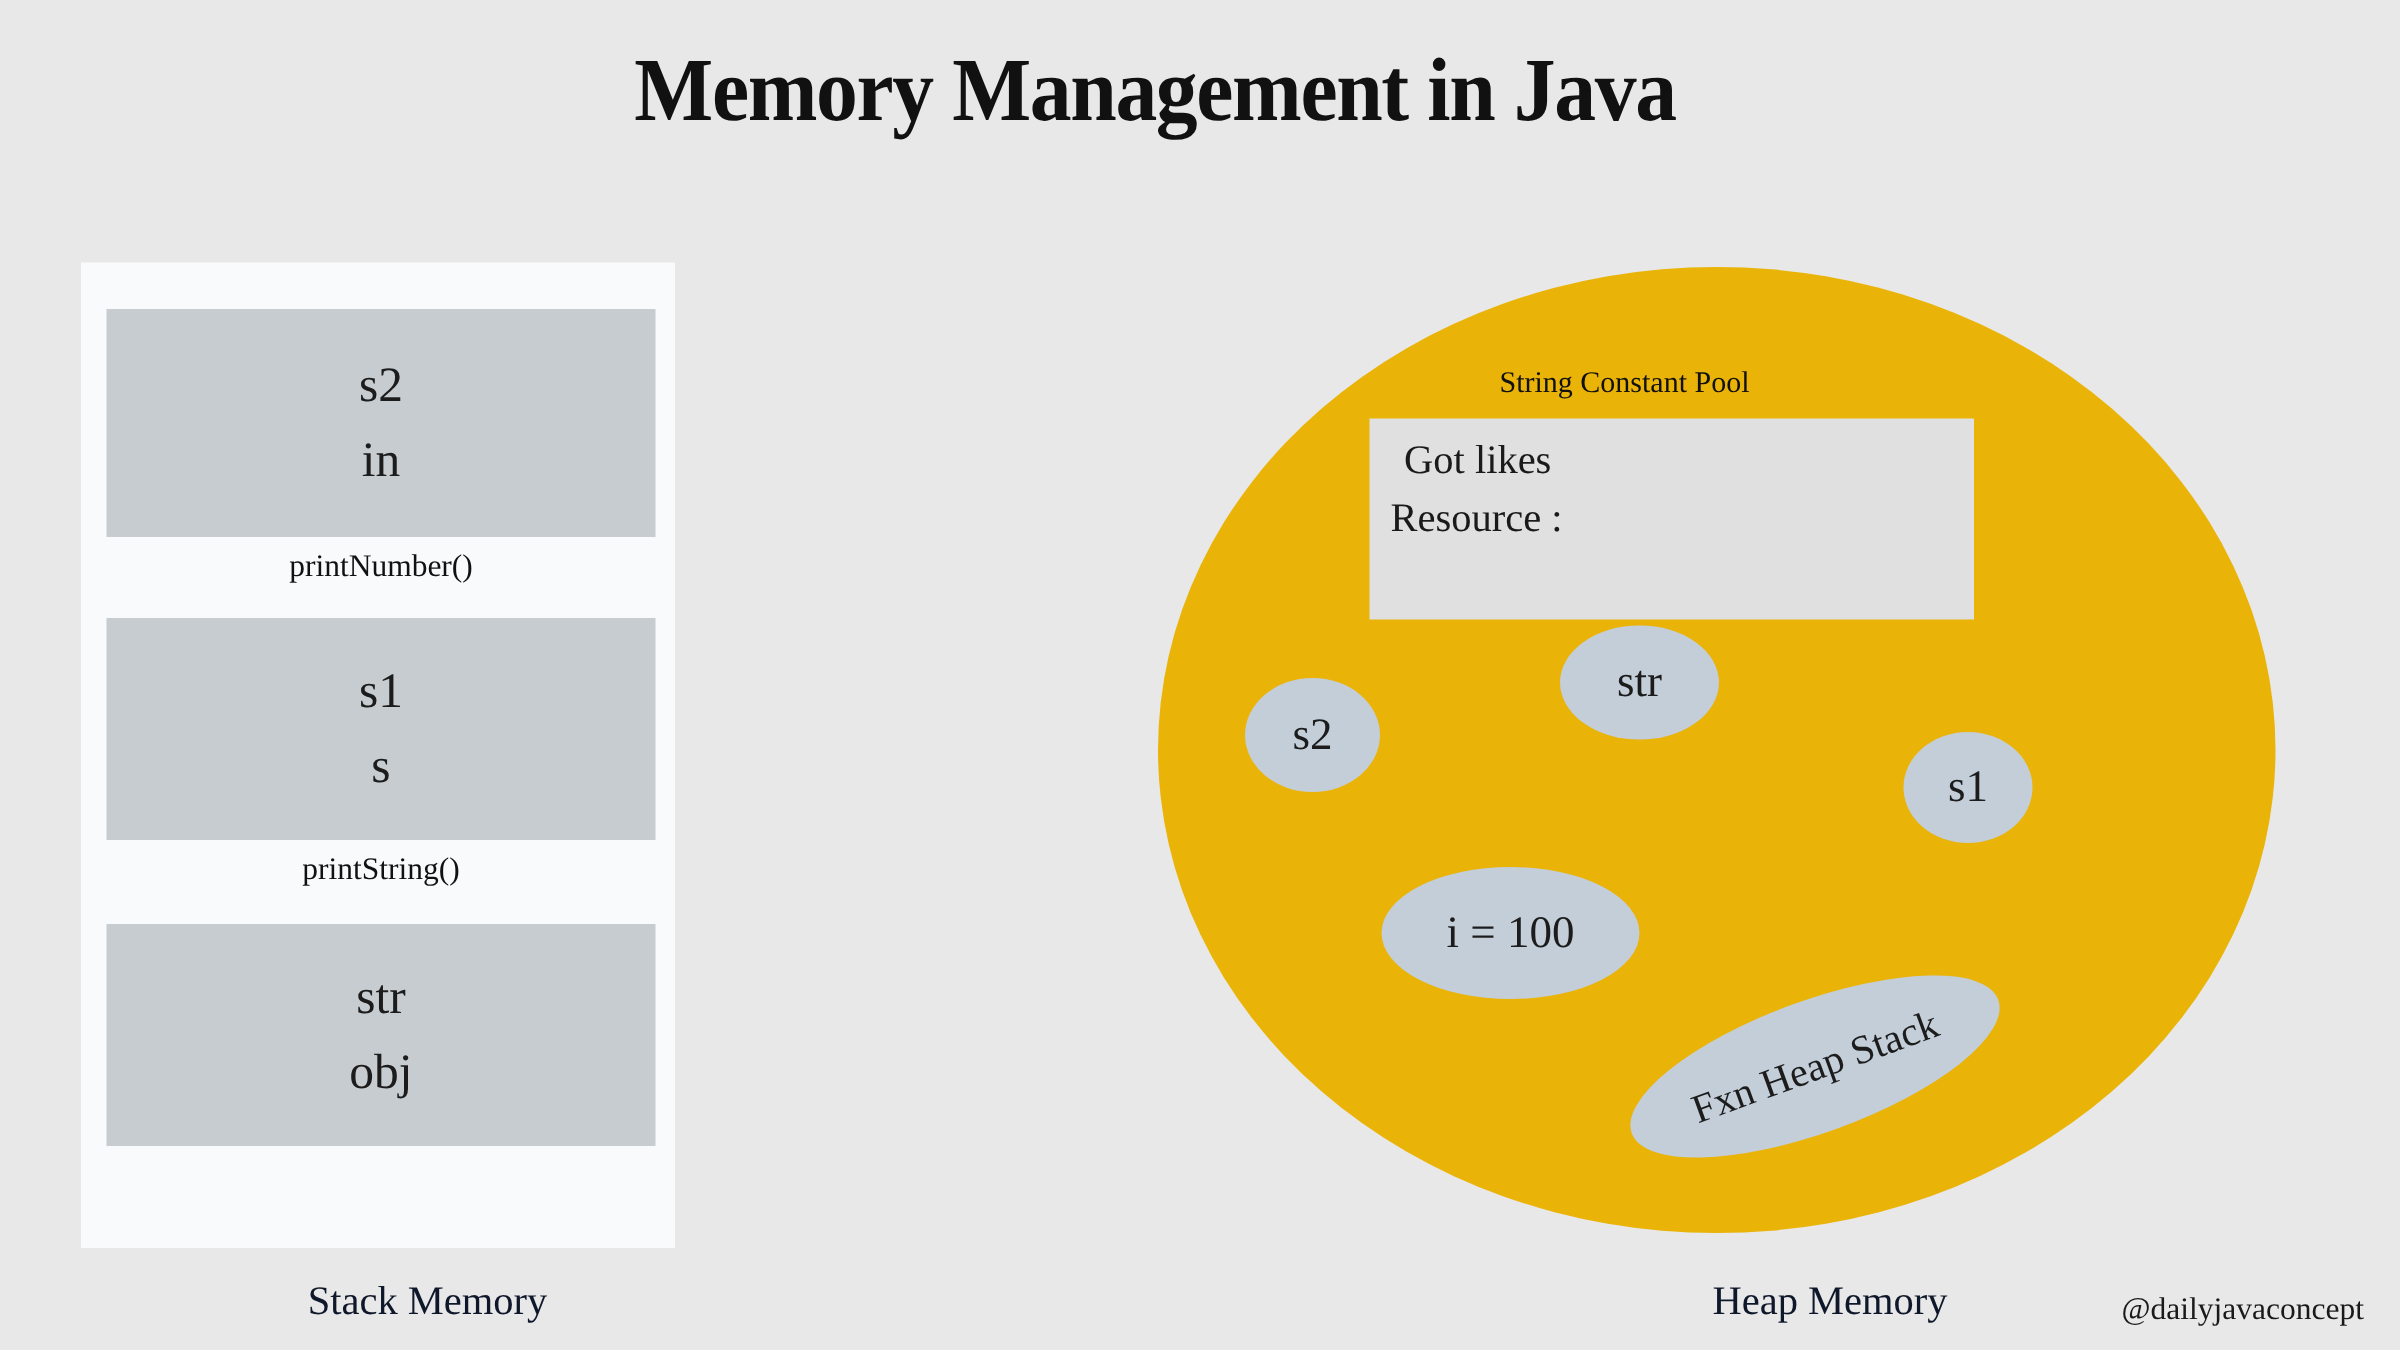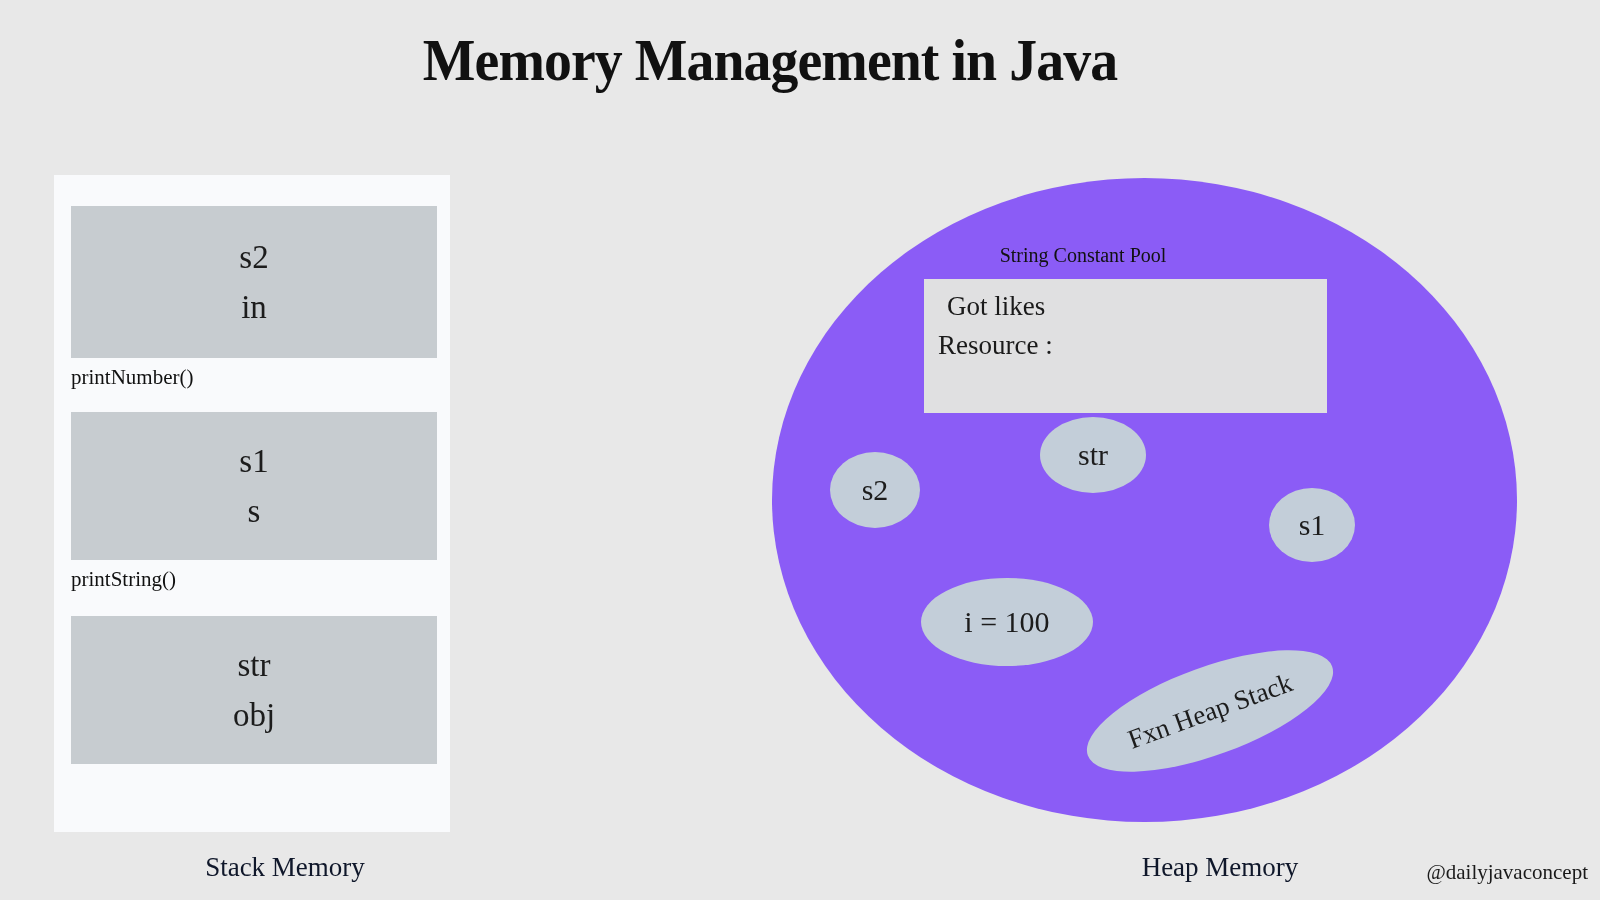--- a/index.html
+++ b/index.html
@@ -64,66 +64,66 @@
   .frame1 .frame-box { height: 152px; }
   .frame2 .frame-box { height: 148px; }
   .frame3 .frame-box { height: 148px; }
   .var {
     font-size: 33px;
     line-height: 1.1;
     color: #1c1c1c;
   }
   .frame-label {
     margin-top: 7px;
-    text-align: left;
+    text-align: center;
     font-size: 21px;
     color: #111;
   }
 
   
   .caption {
     position: absolute;
     top: 852px;
     font-size: 27px;
     color: #0f172a;
     text-align: center;
     width: 320px;
   }
   .stack-caption { left: 125px; }
   .heap-caption  { left: 1060px; }
   .watermark {
     position: absolute;
     top: 860px;
-    right: 12px;
+    right: 24px;
     font-size: 21px;
     color: #1a1a1a;
   }
 
   
   .heap {
     position: absolute;
     left: 772px;
     top: 178px;
     width: 745px;
     height: 644px;
-    background: #8b5cf6;
+    background: #eab308;
     border-radius: 50%;
   }
   .pool-label {
     position: absolute;
     left: 141px;
     top: 66px;
     width: 340px;
     text-align: center;
     font-size: 20px;
     color: #111;
   }
   .pool-box {
     position: absolute;
-    left: 152px;
+    left: 141px;
     top: 101px;
     width: 403px;
     height: 134px;
     background: #e0e0e1;
     box-sizing: border-box;
     padding: 8px 0 0 14px;
     font-size: 27px;
     line-height: 39px;
     color: #1a1a1a;
   }

